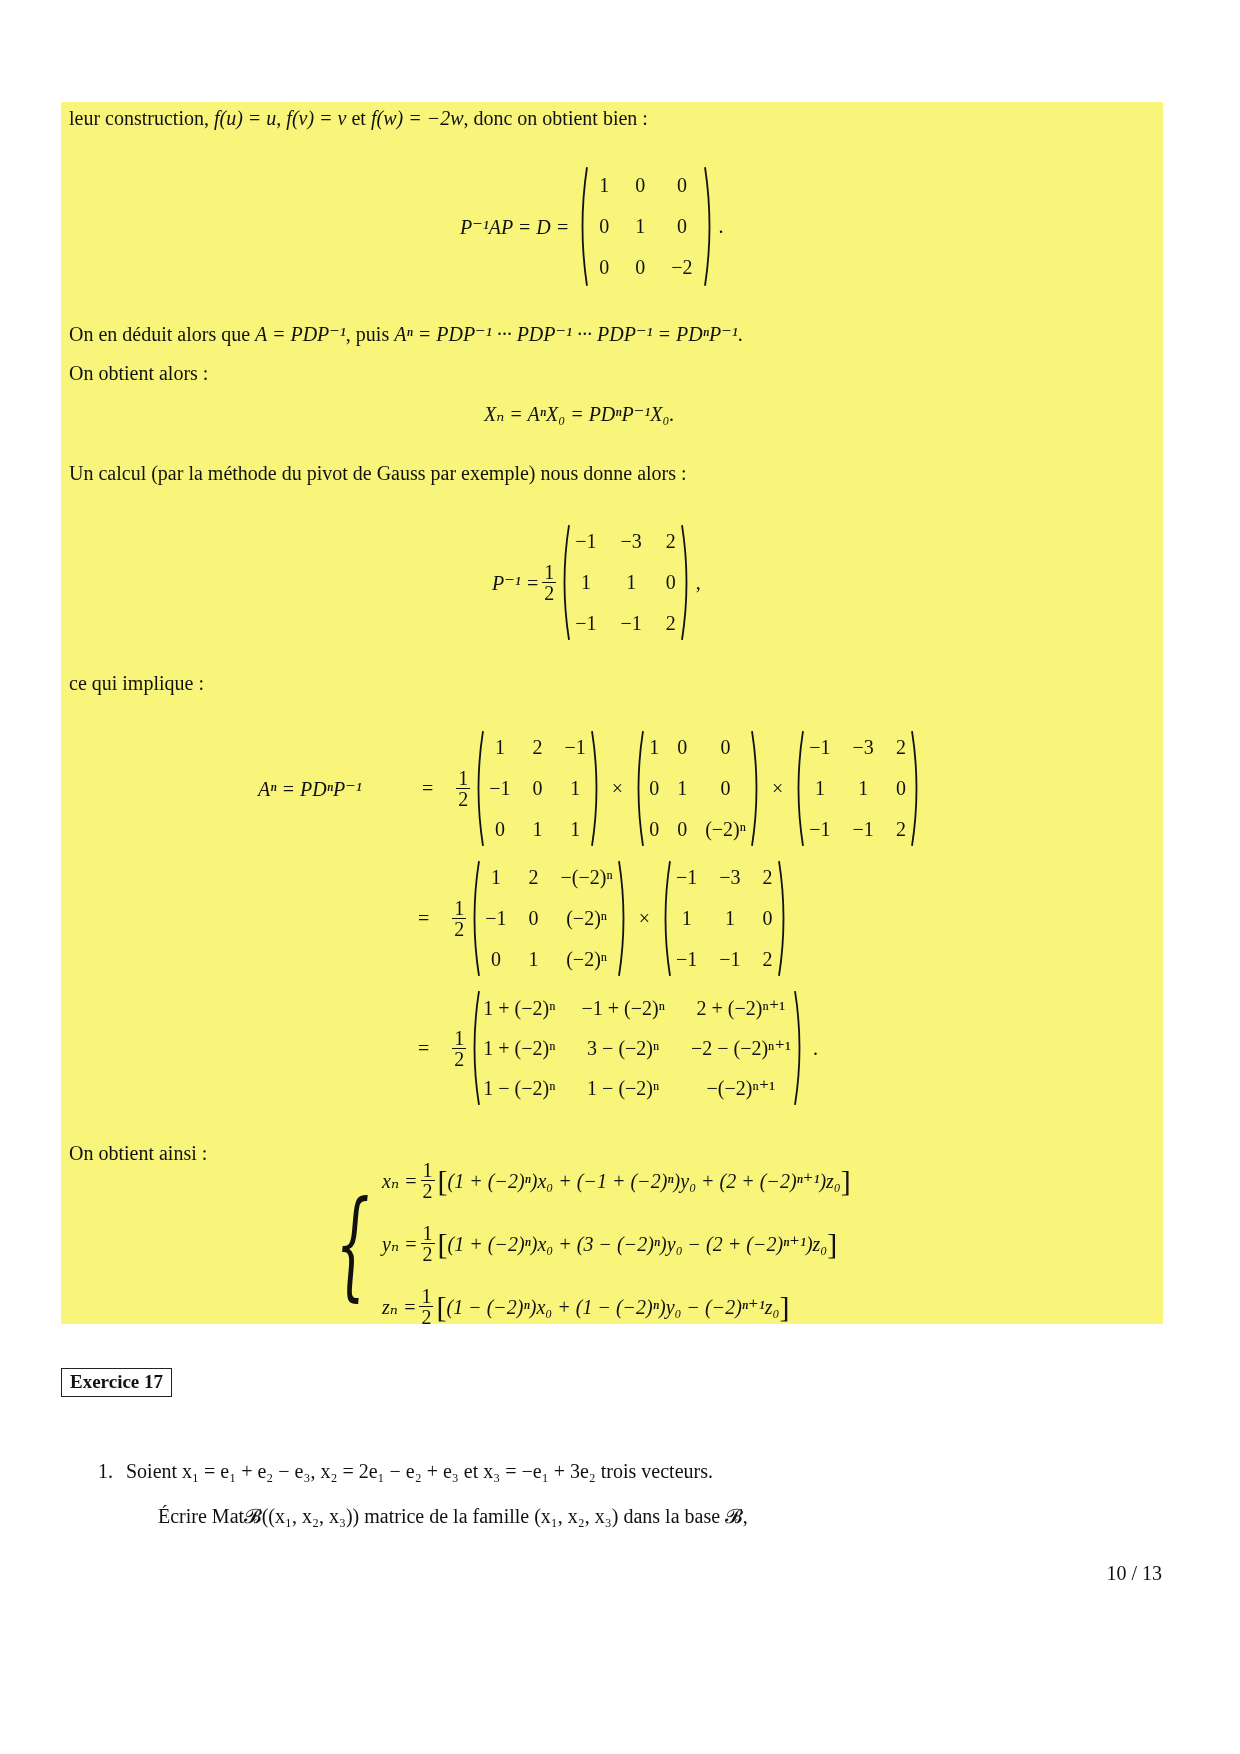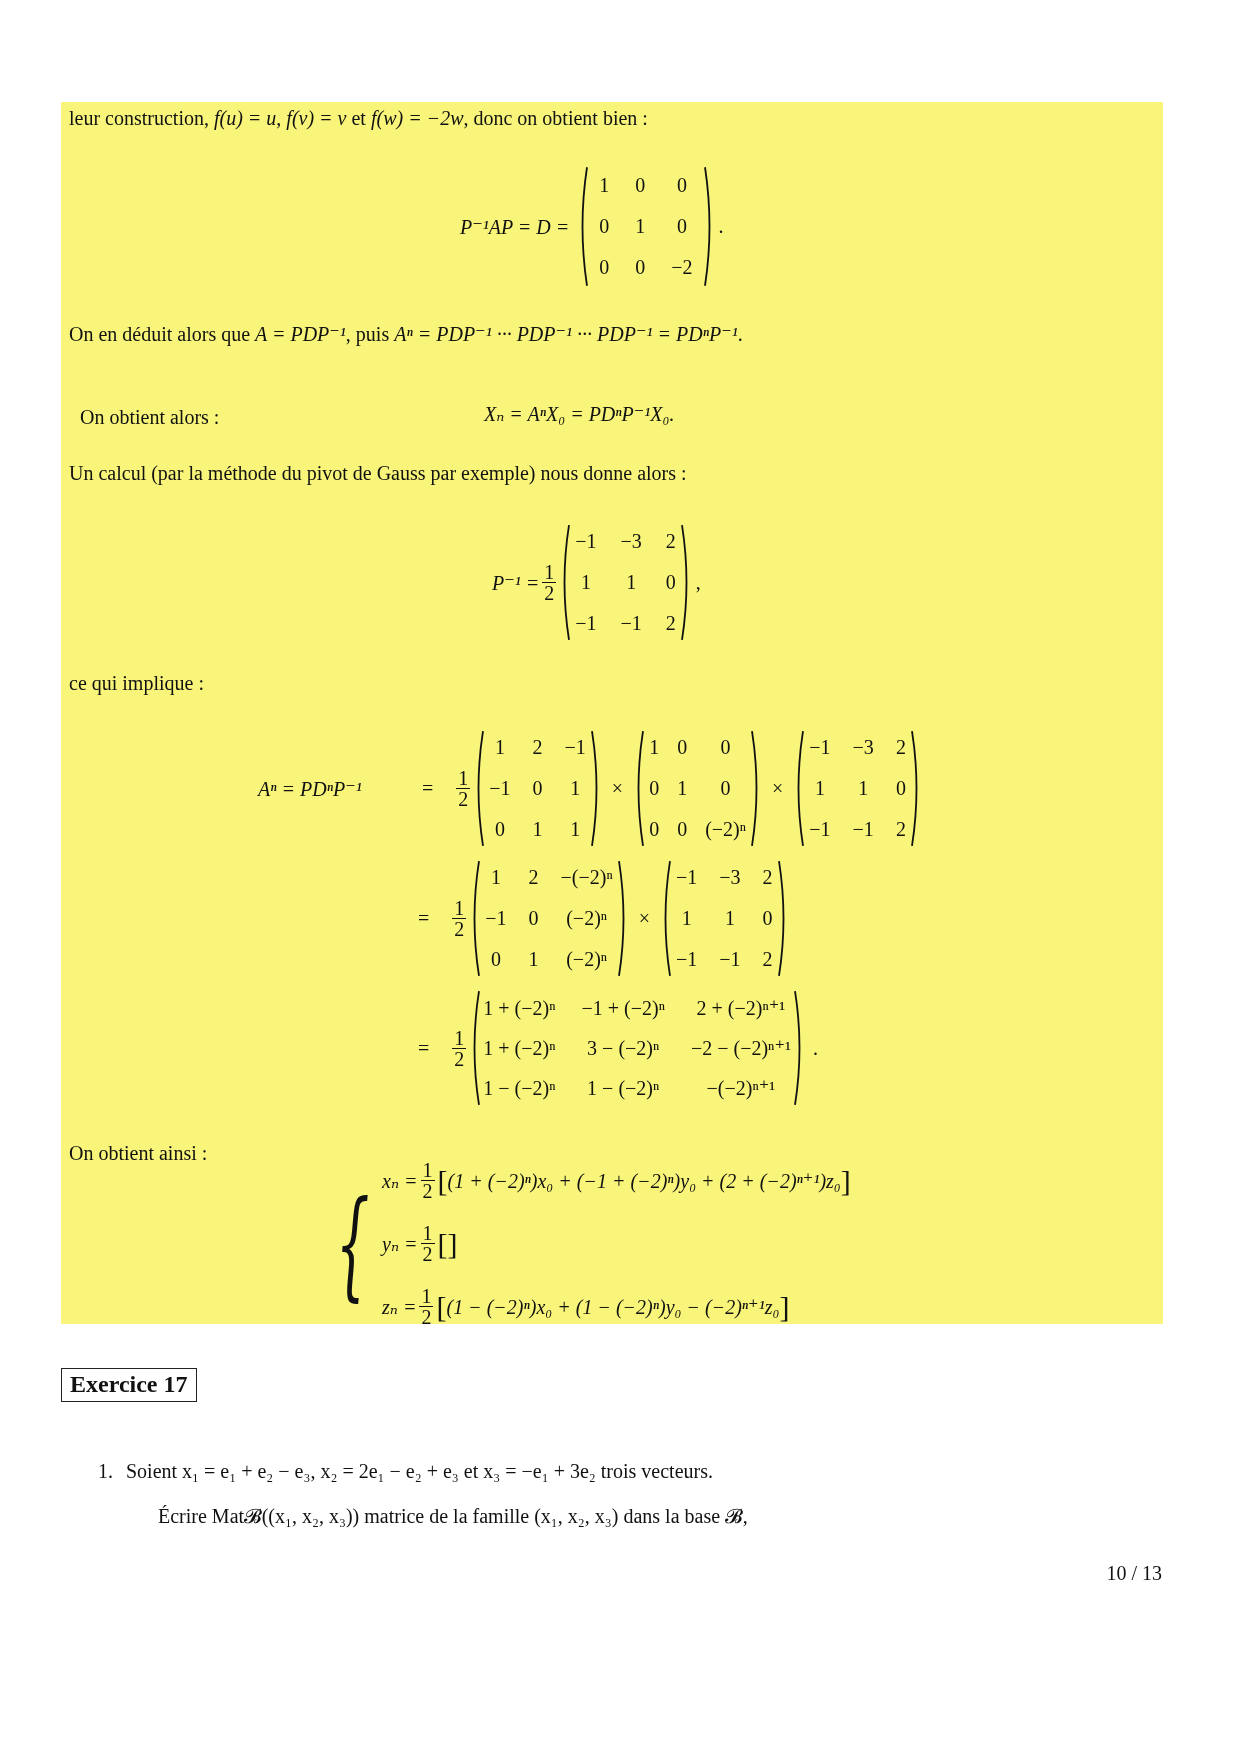--- a/index.html
+++ b/index.html
@@ -21,21 +21,21 @@
   .frac .d { line-height: 20px; }
   .mat { display: inline-flex; align-items: stretch; vertical-align: middle; }
   .paren { width: 12px; position: relative; }
   .paren svg { position: absolute; left: 0; top: 0; width: 12px; height: 100%; }
   .grid { display: grid; row-gap: 10px; column-gap: 22px; padding: 6px 4px; font-style: normal; align-items: center; }
   .grid span { text-align: center; }
   .op { display: inline-block; vertical-align: middle; margin: 0 10px; font-style: normal; }
   .row { display: flex; align-items: center; }
   .exbox {
     position: absolute; left: 61px; top: 1368px; border: 1.3px solid #222;
-    padding: 2px 8px 3px 8px; font-weight: bold; font-size: 24px;
+    padding: 2px 8px 3px 8px; font-weight: bold; font-size: 19px;
     font-family: "Liberation Serif", "DejaVu Serif", serif;
   }
   .brace { font-size: 118px; font-family: "DejaVu Serif", serif; line-height: 1; font-weight: 100; transform: scaleX(0.45); display: inline-block; }
   .bracket { font-style: normal; font-size: 30px; line-height: 1; }
 </style>
 </head>
 <body>
 
 <div class="page">
 
@@ -70,21 +70,21 @@
           </svg>
         </span>
     </span>
     <span style="font-style:normal; margin-left:4px;">.</span>
   </div>
 
   <div class="abs txt" style="left:69px; top:322px;">
     <span>On en déduit alors que </span><span class="m">A = PDP⁻¹</span><span>, puis </span><span class="m">Aⁿ = PDP⁻¹ ··· PDP⁻¹ ··· PDP⁻¹ = PDⁿP⁻¹</span><span>.</span>
   </div>
 
-  <div class="abs txt" style="left:80px; top:362px;margin-top:44px;">On obtient alors :</div>
+  <div class="abs txt" style="left:69px; top:362px;">On obtient alors :</div>
 
   <div class="abs m" style="left:484px; top:402px;">Xₙ = AⁿX₀ = PDⁿP⁻¹X₀.</div>
 
   <div class="abs txt" style="left:69px; top:462px;">Un calcul (par la méthode du pivot de Gauss par exemple) nous donne alors :</div>
 
   <div class="abs m row" style="left:492px; top:524px;">
     <span>P⁻¹ =</span>
     <span class="frac">
         <span class="n">1</span>
         <span class="d">2</span>
@@ -299,20 +299,21 @@
           <span>(1 + (−2)ⁿ)x₀ + (−1 + (−2)ⁿ)y₀ + (2 + (−2)ⁿ⁺¹)z₀</span>
           <span class="bracket">]</span>
       </span>
       <span class="row">
         <span>yₙ =</span>
         <span class="frac">
             <span class="n">1</span>
             <span class="d">2</span>
           </span>
         <span class="bracket">[</span>
+          <span>(1 + (−2)ⁿ)x₀ + (3 − (−2)ⁿ)y₀ − (2 + (−2)ⁿ⁺¹)z₀</span>
           <span class="bracket">]</span>
       </span>
       <span class="row">
         <span>zₙ =</span>
         <span class="frac">
             <span class="n">1</span>
             <span class="d">2</span>
           </span>
         <span class="bracket">[</span>
           <span>(1 − (−2)ⁿ)x₀ + (1 − (−2)ⁿ)y₀ − (−2)ⁿ⁺¹z₀</span>

